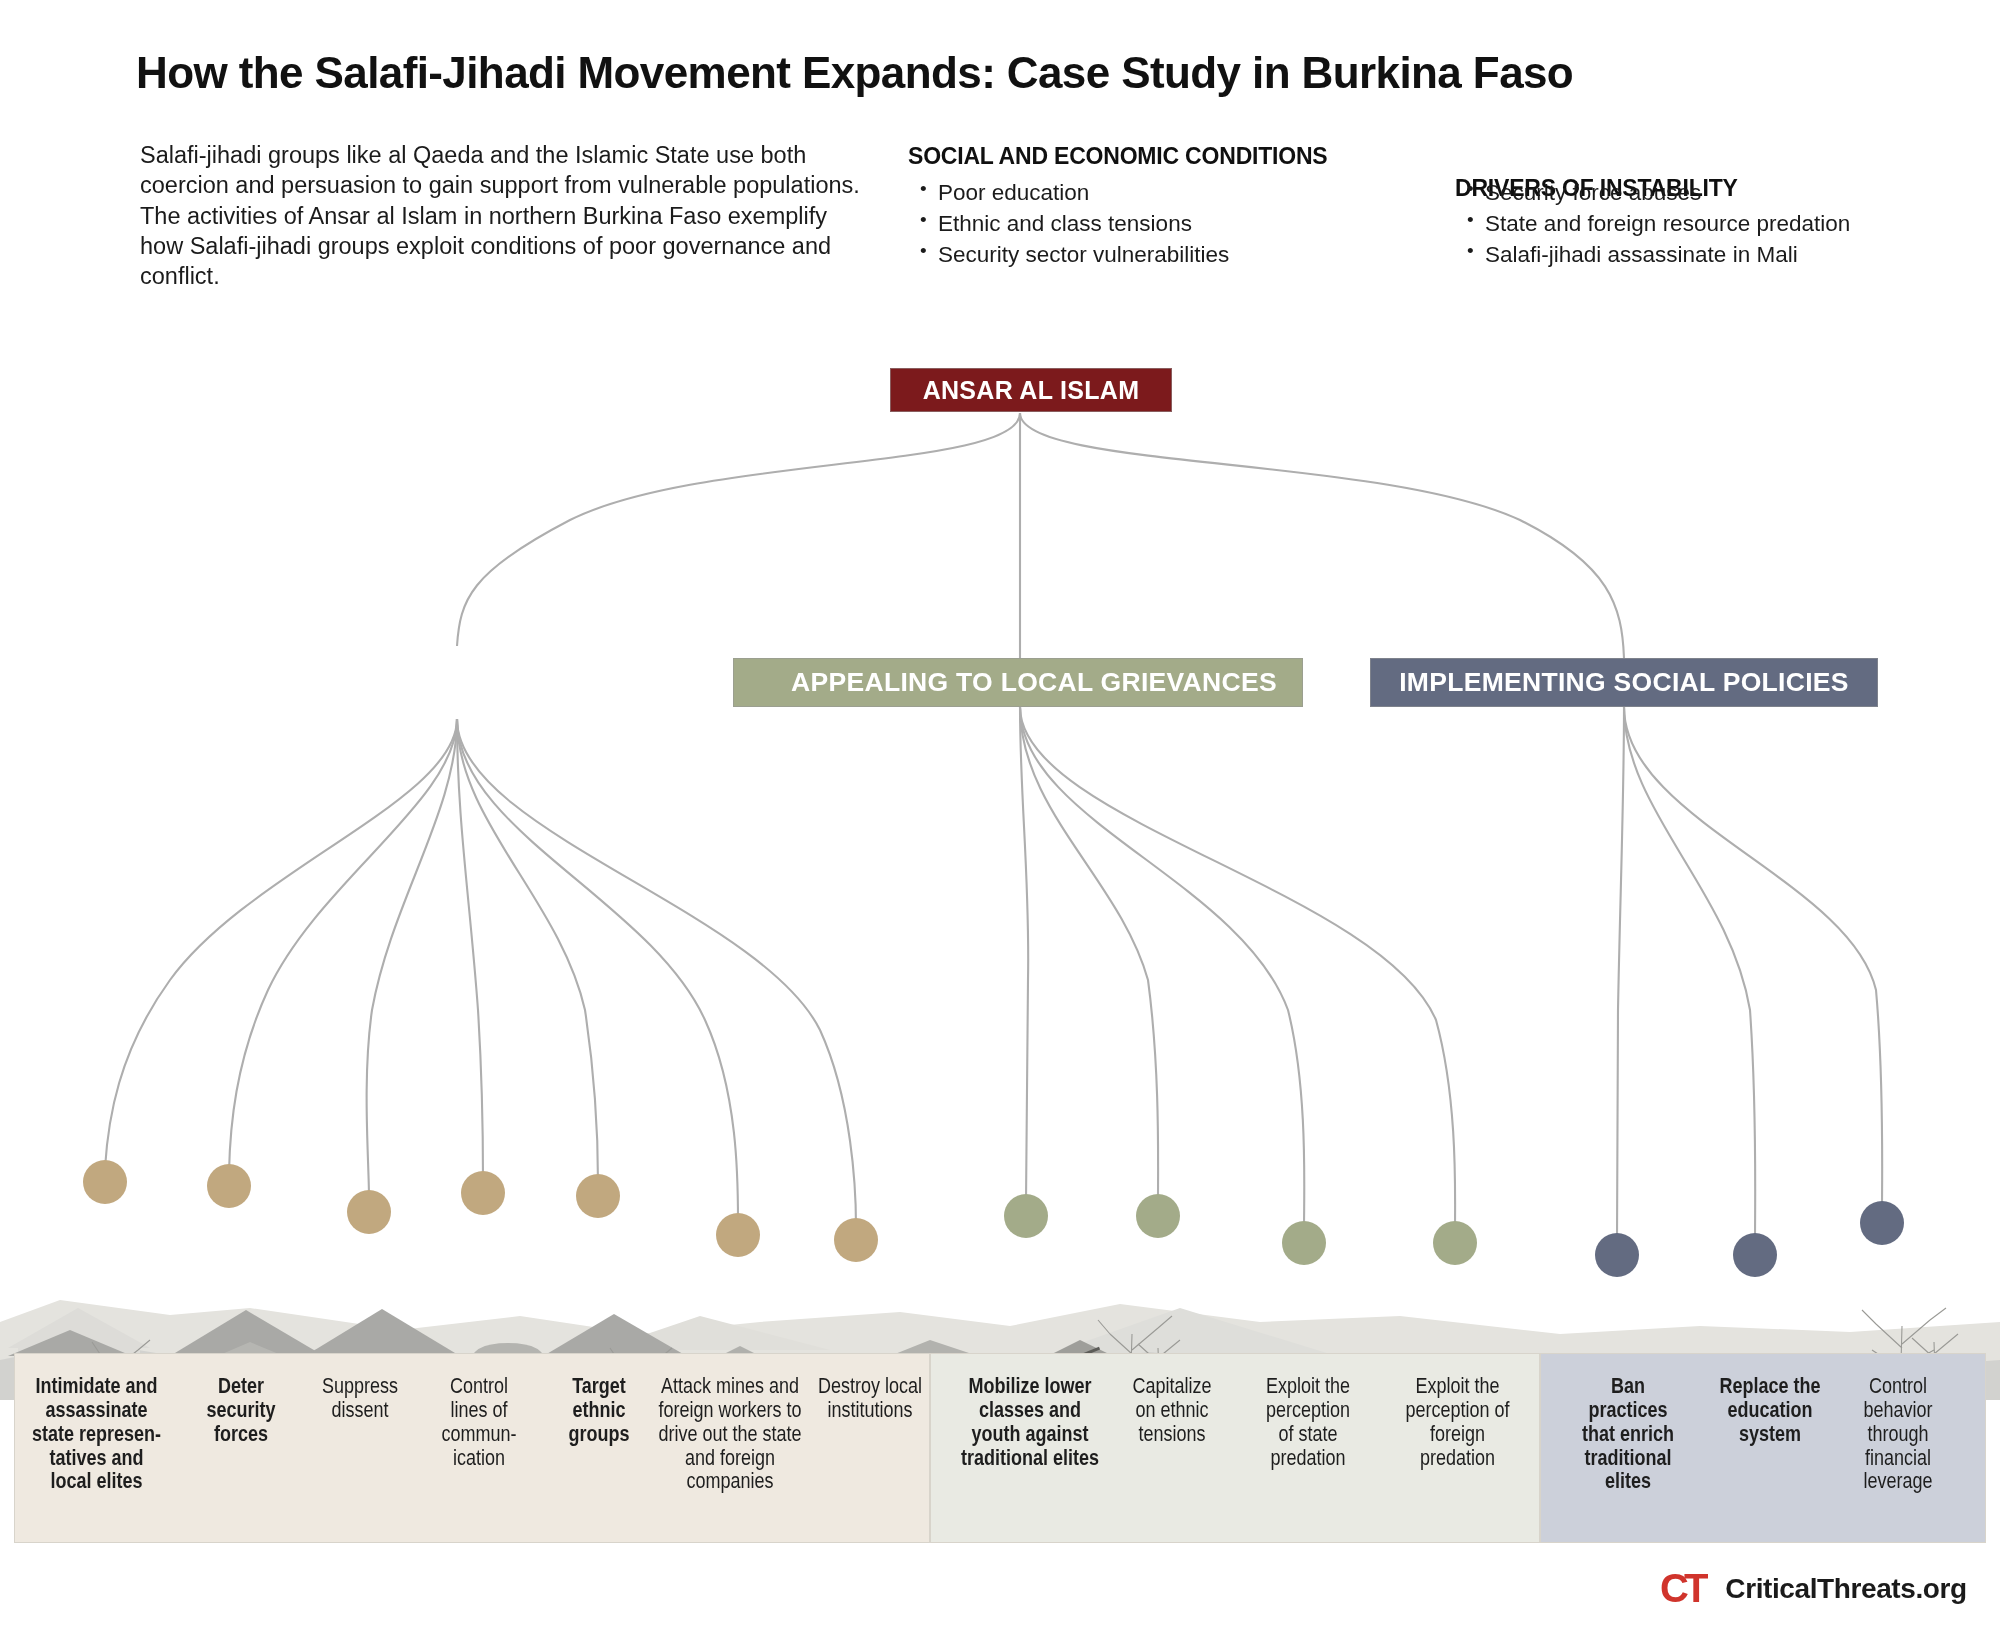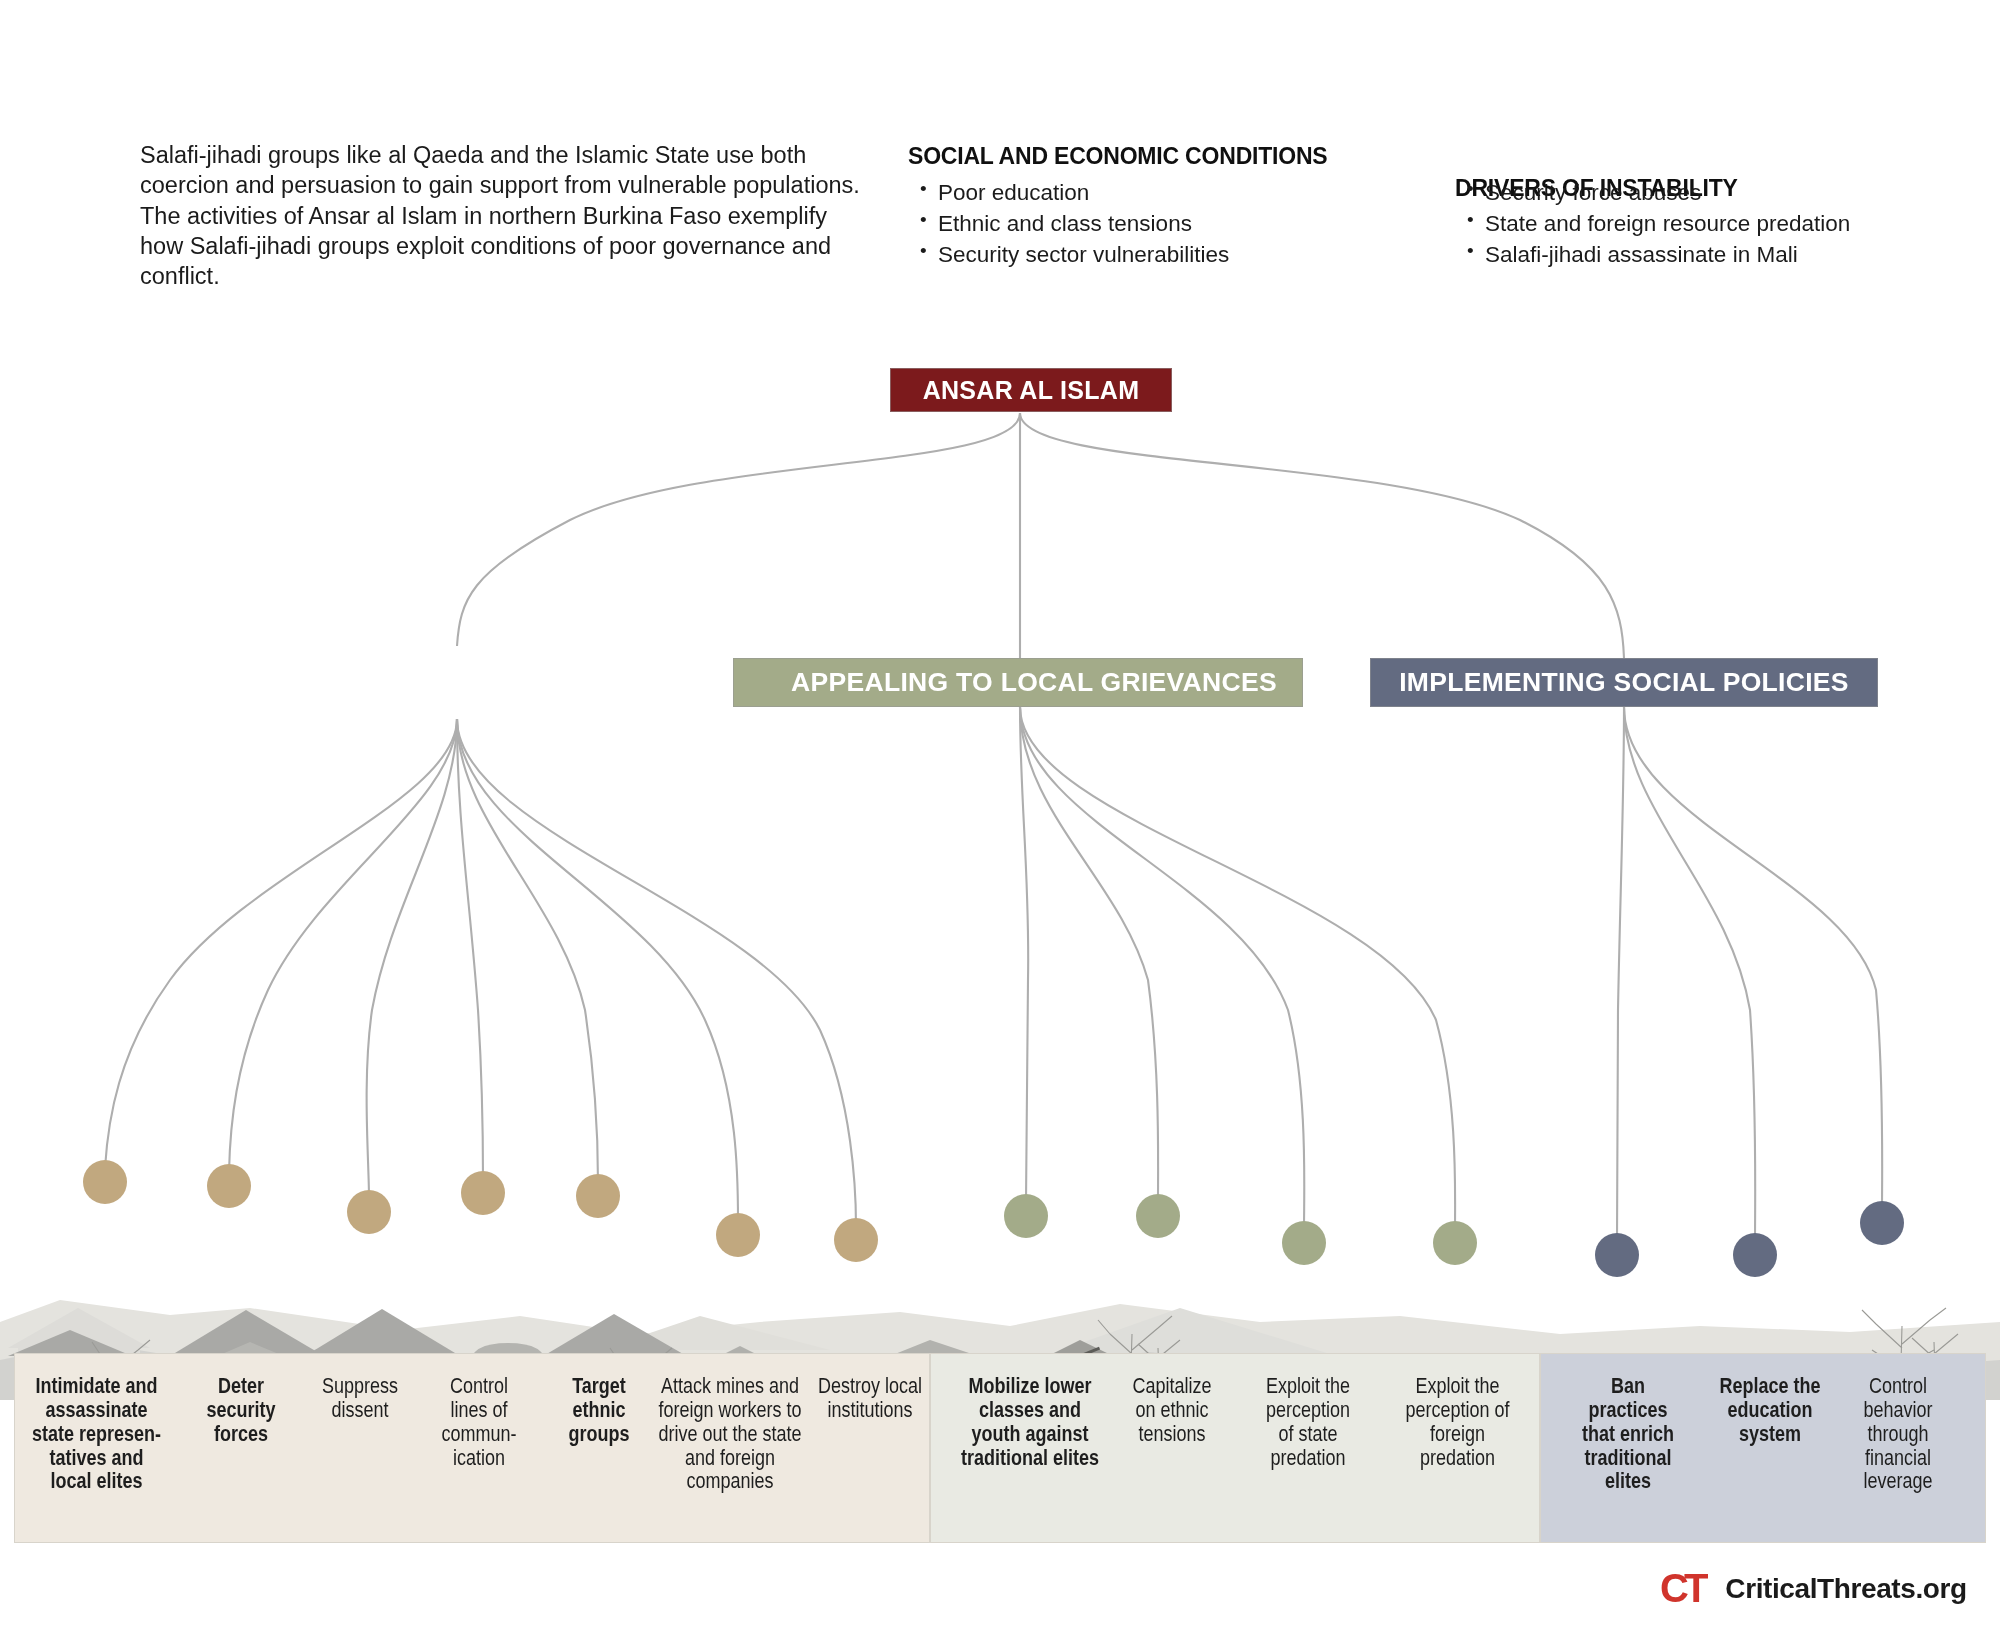--- a/index.html
+++ b/index.html
@@ -99,20 +99,21 @@
   #logo { position: absolute; left: 1660px; top: 1566px; display: flex; align-items: center; }
   #logo .mark { font-size: 40px; font-weight: bold; color: #d0342c; letter-spacing: -5px; margin-right: 22px; }
   #logo .wordmark { font-size: 28px; font-weight: bold; color: #1b1b1b; letter-spacing: -0.4px; }
   .hr-rule { position: absolute; left: 14px; top: 1549px; width: 1972px; height: 1px; background: #ffffff; }
 </style>
 </head>
 <body>
 
 <div id="root">
 
+  <div class="title">How the Salafi-Jihadi Movement Expands: Case Study in Burkina Faso</div>
 
   <div class="intro">Salafi-jihadi groups like al Qaeda and the Islamic State use both coercion and persuasion to gain support from vulnerable populations. The activities of Ansar al Islam in northern Burkina Faso exemplify how Salafi-jihadi groups exploit conditions of poor governance and conflict.</div>
 
   <div class="col-head" style="left:908px; top:143px;">SOCIAL AND ECONOMIC CONDITIONS</div>
   <ul class="bullets" style="left:918px; top:177px;">
     <li>Poor education</li>
     <li>Ethnic and class tensions</li>
     <li>Security sector vulnerabilities</li>
   </ul>
 

